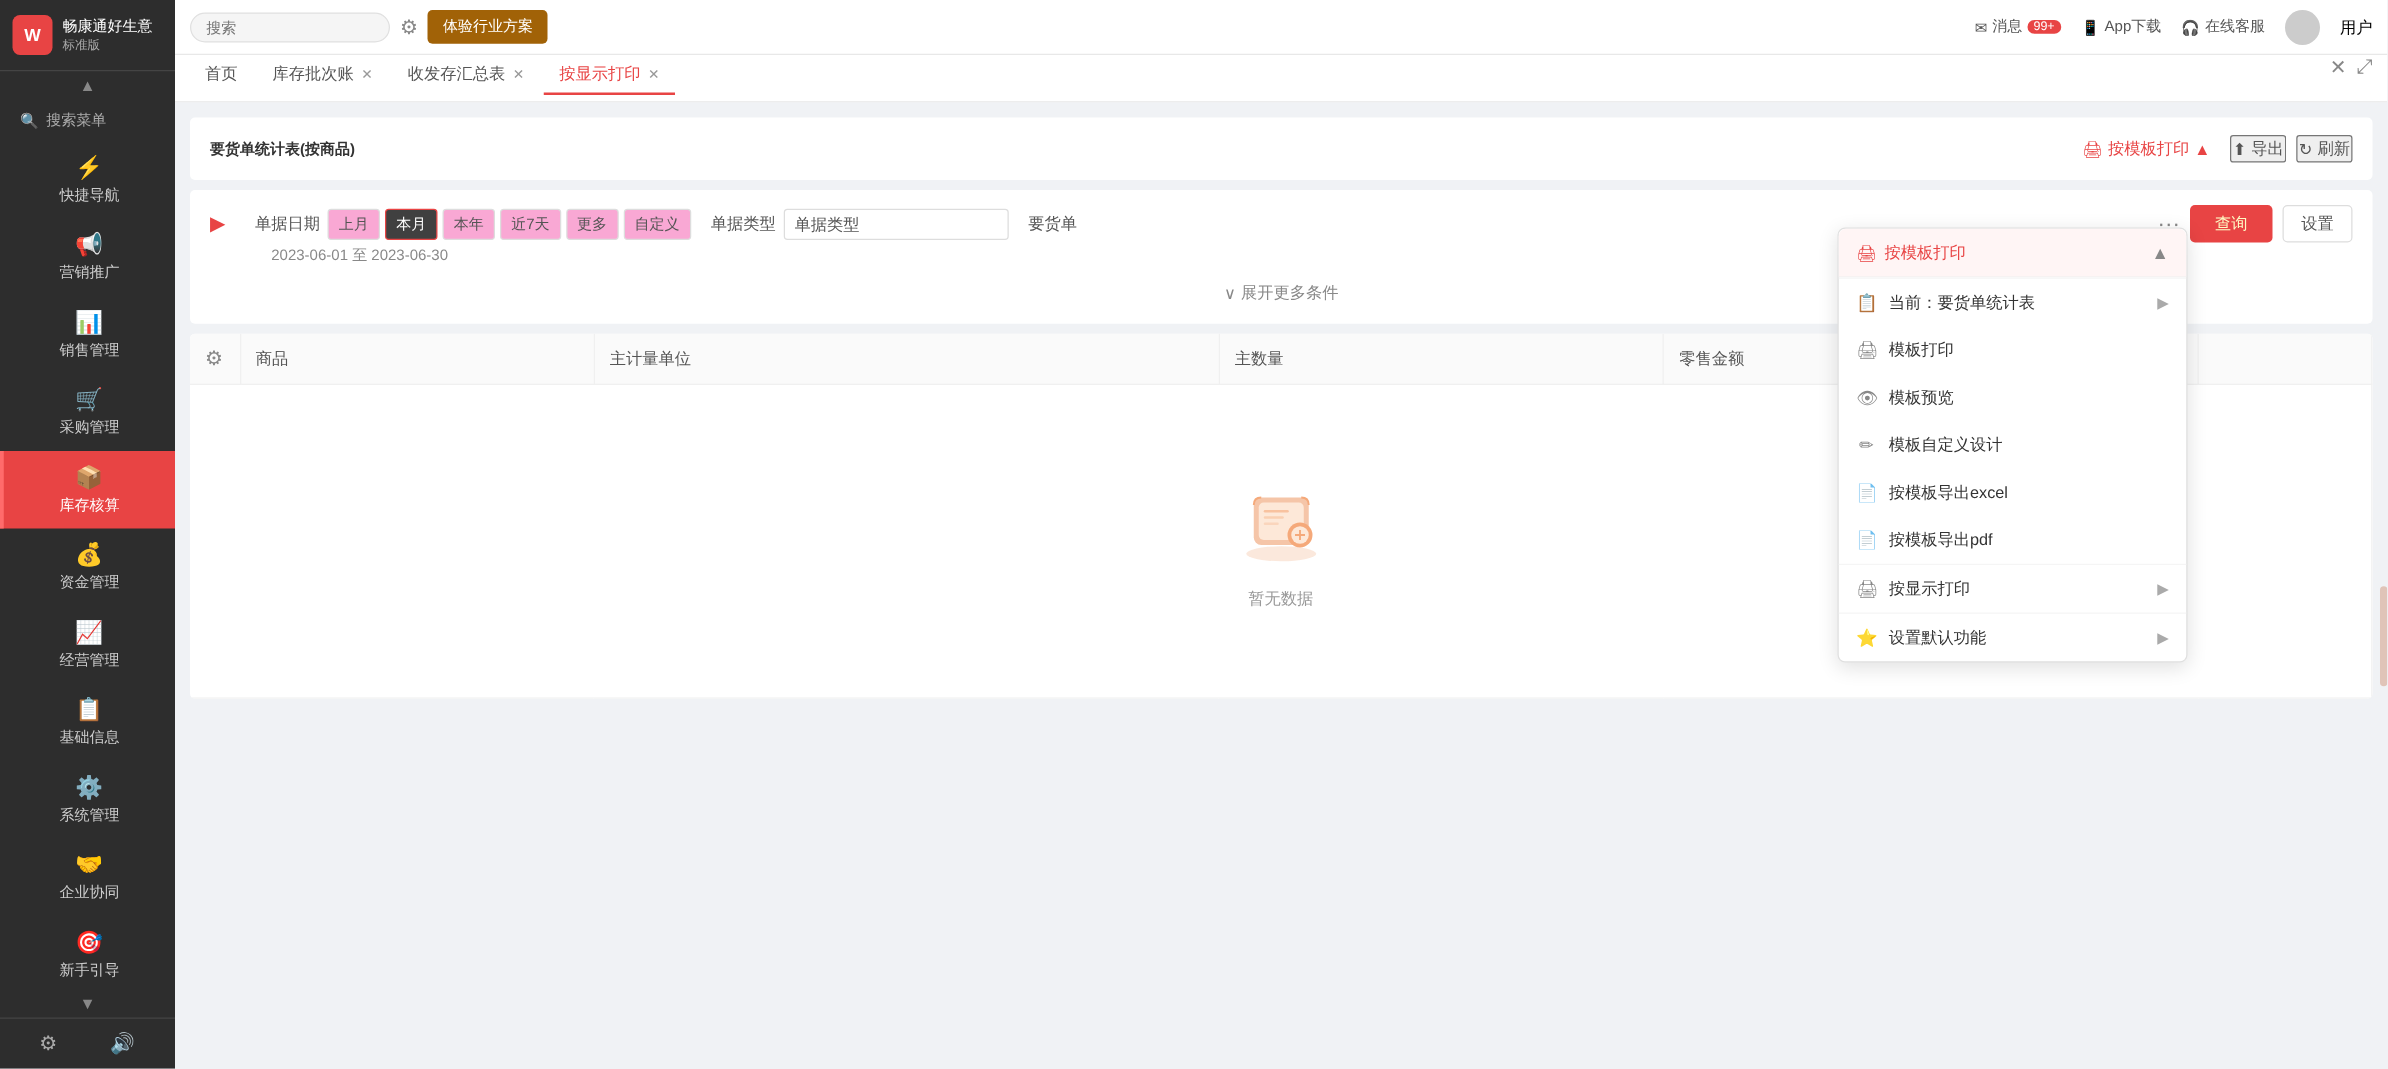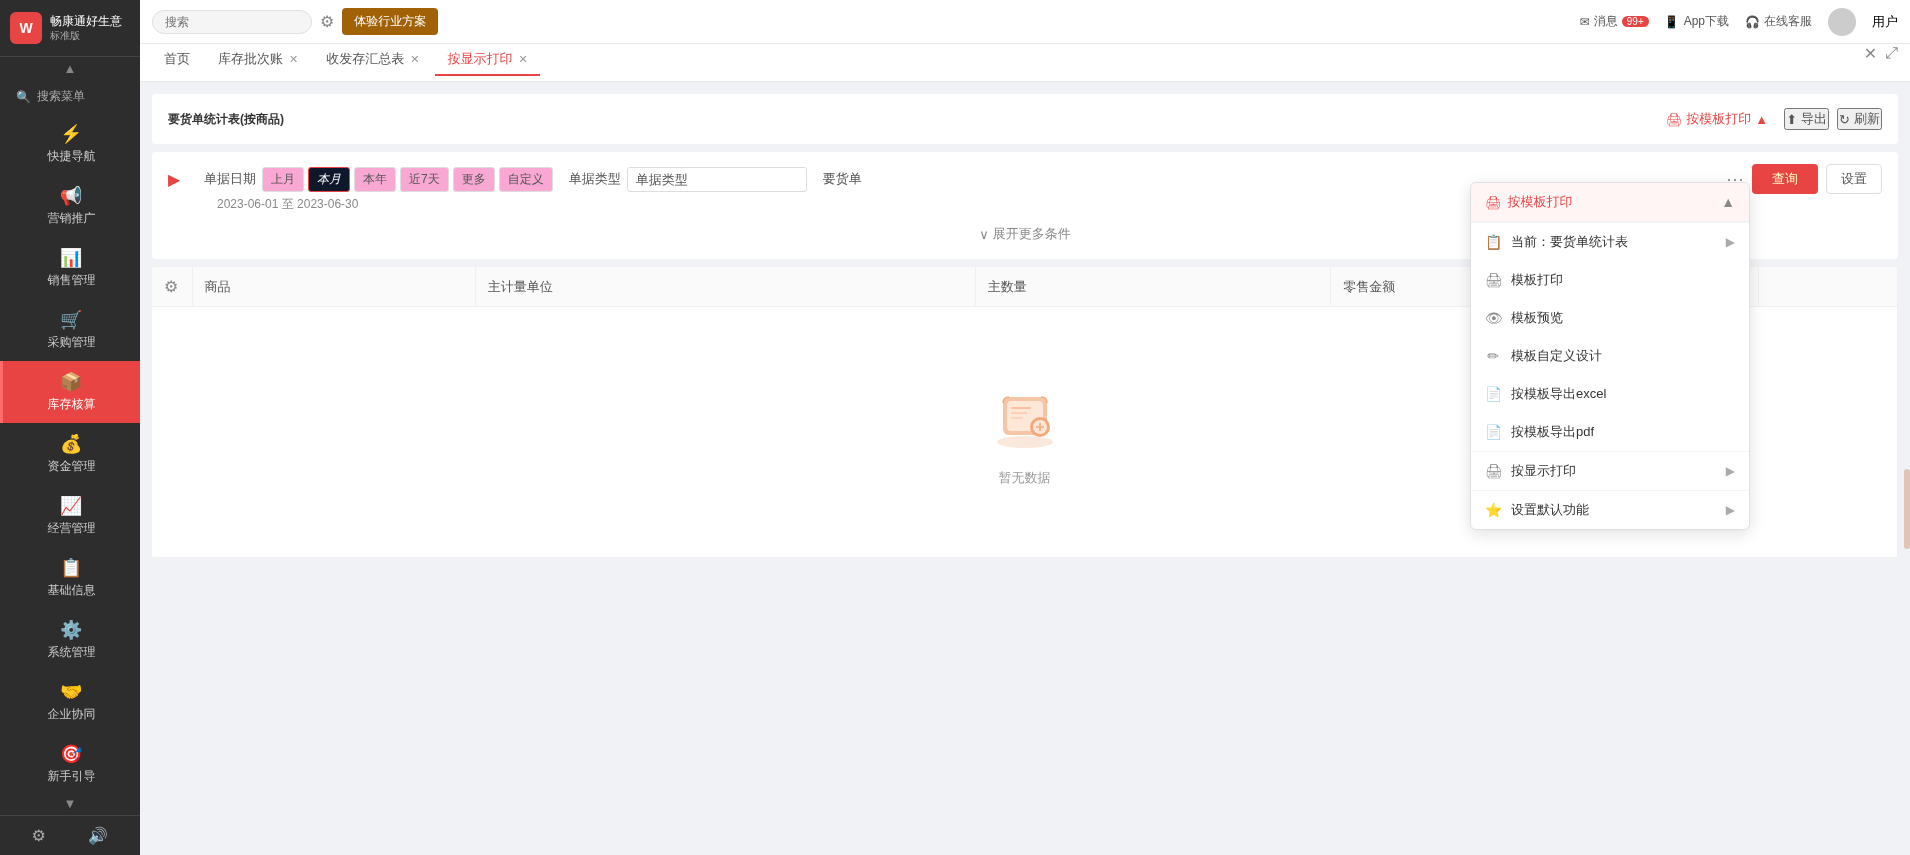--- a/index.html
+++ b/index.html
@@ -211,21 +211,21 @@
     .filter-date-btns { display: flex; gap: 4px; align-items: center; }
     .date-btn {
       padding: 3px 8px;
       border: 1px solid #ddd;
       background: #f9a8d4;
       border-radius: 3px;
       font-size: 12px;
       cursor: pointer;
       color: #555;
     }
-    .date-btn.active { background: #0f172a; color: #fff; border-color: #e84444; font-style: italic; }
+    .date-btn.active { background: #404040; color: #fff; border-color: #e84444; }
     .date-range { font-size: 12px; color: #888; margin-top: 4px; }
     .filter-select {
       border: 1px solid #ddd;
       border-radius: 3px;
       padding: 4px 24px 4px 8px;
       font-size: 13px;
       color: #555;
       background: #fff;
       min-width: 180px;
       appearance: none;

